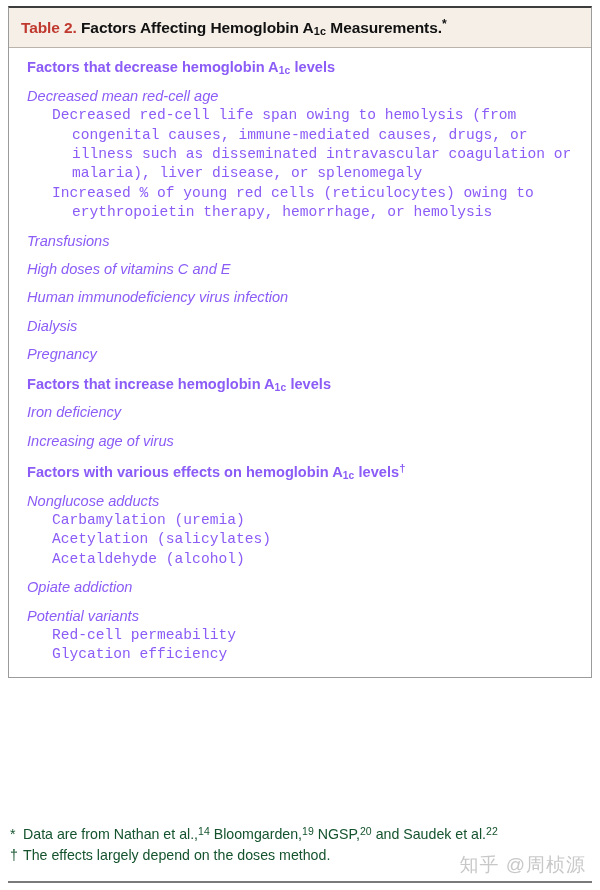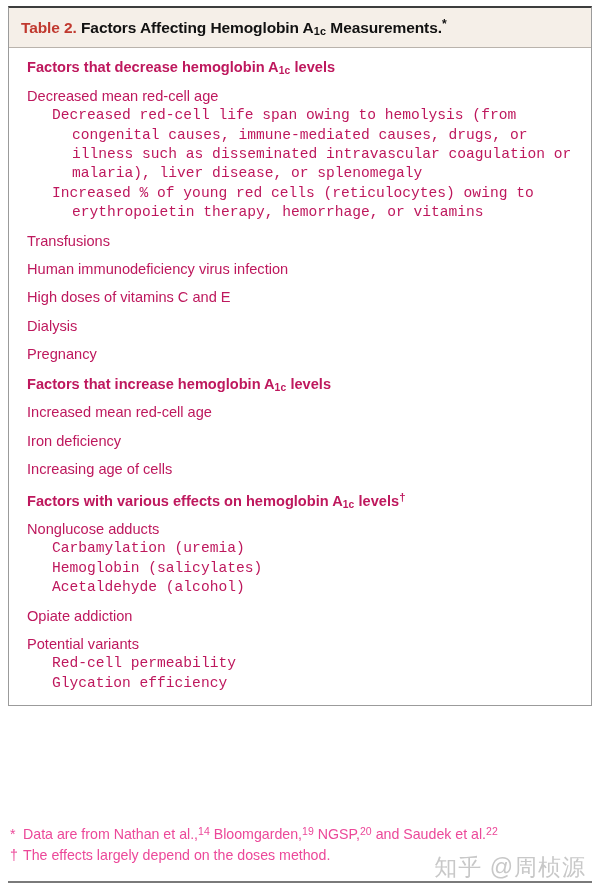--- a/index.html
+++ b/index.html
@@ -61,36 +61,37 @@
 
   .table-body {
     padding: 9px 10px 12px 10px;
     box-sizing: border-box;
   }
 
   
   .row {
     font-size: 14.6px;
     line-height: 1.33;
-    color: #be185d;
+    color: #8b5cf6;
     margin: 0;
     padding: 0;
   }
   .row.section {
     font-weight: bold;
     padding-left: 8px;
     margin-top: 10px;
     margin-bottom: 9px;
   }
   .row.section.first {
     margin-top: 1px;
   }
   .row.lvl1 {
     padding-left: 8px;
     margin-top: 9px;
+    font-style: italic;
   }
   .row.lvl1.tight {
     margin-top: 9px;
     margin-bottom: 0;
   }
   .row.lvl2 {
     padding-left: 33px;
     text-indent: 0;
     margin-top: 1px;
   }
@@ -122,21 +123,21 @@
   .footnotes {
     position: absolute;
     left: 8px;
     top: 824px;
     width: 584px;
     box-sizing: border-box;
   }
   .footnote {
     font-size: 14.2px;
     line-height: 1.45;
-    color: #ec4899;
+    color: #14532d;
     padding-left: 2px;
     white-space: nowrap;
   }
   .fn-mark {
     display: inline-block;
     width: 13px;
   }
 
   .bottom-rule {
     position: absolute;
@@ -145,21 +146,21 @@
     width: 584px;
     height: 0;
     border-top: 2px solid #7a7a7a;
   }
 
   
   .watermark {
     position: absolute;
     right: 14px;
     top: 852px;
-    font-size: 23px;
+    font-size: 19px;
     color: #c8c8c8;
     letter-spacing: 1px;
     white-space: nowrap;
     user-select: none;
   }
 </style>
 </head>
 <body>
 
 <div class="page">
@@ -172,38 +173,37 @@
         <span class="tbl-title"><span>Factors Affecting Hemoglobin A</span><sub class="sc">1c</sub><span> Measurements.</span><sup class="mk">*</sup></span>
       </div>
     </div>
 
     <div class="table-body">
 
       <div class="row section first"><span>Factors that decrease hemoglobin A</span><sub class="sc">1c</sub><span> levels</span></div>
 
       <div class="row lvl1 tight">Decreased mean red-cell age</div>
       <div class="row lvl2 hang nogap">Decreased red-cell life span owing to hemolysis (from congenital causes, immune-mediated causes, drugs, or illness such as disseminated intravascular coagulation or malaria), liver disease, or splenomegaly</div>
-      <div class="row lvl2 hang nogap">Increased % of young red cells (reticulocytes) owing to erythropoietin therapy, hemorrhage, or vitamins</div>
+      <div class="row lvl2 hang nogap">Increased % of young red cells (reticulocytes) owing to erythropoietin therapy, hemorrhage, or hemolysis</div>
       <div class="row lvl1">Transfusions</div>
+      <div class="row lvl1">High doses of vitamins C and E</div>
       <div class="row lvl1">Human immunodeficiency virus infection</div>
-      <div class="row lvl1">High doses of vitamins C and E</div>
       <div class="row lvl1">Dialysis</div>
       <div class="row lvl1">Pregnancy</div>
 
       <div class="row section"><span>Factors that increase hemoglobin A</span><sub class="sc">1c</sub><span> levels</span></div>
 
-      <div class="row lvl1 tight">Increased mean red-cell age</div>
       <div class="row lvl1">Iron deficiency</div>
-      <div class="row lvl1">Increasing age of cells</div>
+      <div class="row lvl1">Increasing age of virus</div>
 
       <div class="row section"><span>Factors with various effects on hemoglobin A</span><sub class="sc">1c</sub><span> levels</span><sup class="mk">†</sup></div>
 
       <div class="row lvl1">Nonglucose adducts</div>
       <div class="row lvl2 nogap">Carbamylation (uremia)</div>
-      <div class="row lvl2 nogap">Hemoglobin (salicylates)</div>
+      <div class="row lvl2 nogap">Acetylation (salicylates)</div>
       <div class="row lvl2 nogap">Acetaldehyde (alcohol)</div>
       <div class="row lvl1">Opiate addiction</div>
       <div class="row lvl1">Potential variants</div>
       <div class="row lvl2 nogap">Red-cell permeability</div>
       <div class="row lvl2 nogap">Glycation efficiency</div>
 
     </div>
   </div>
 
   <div class="footnotes">

